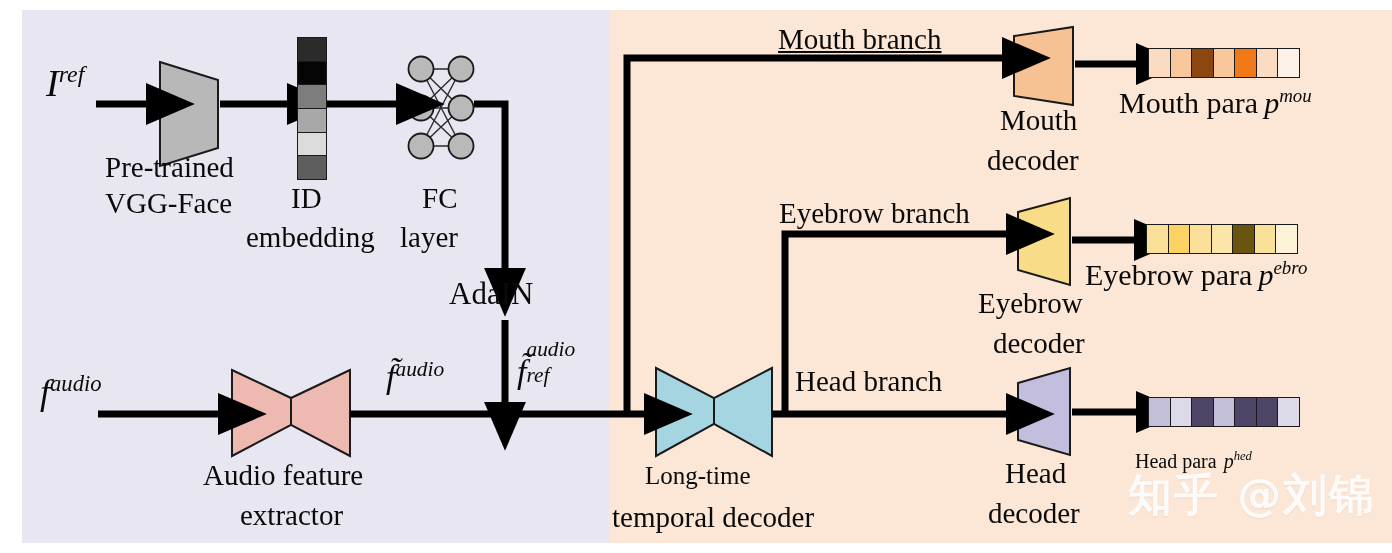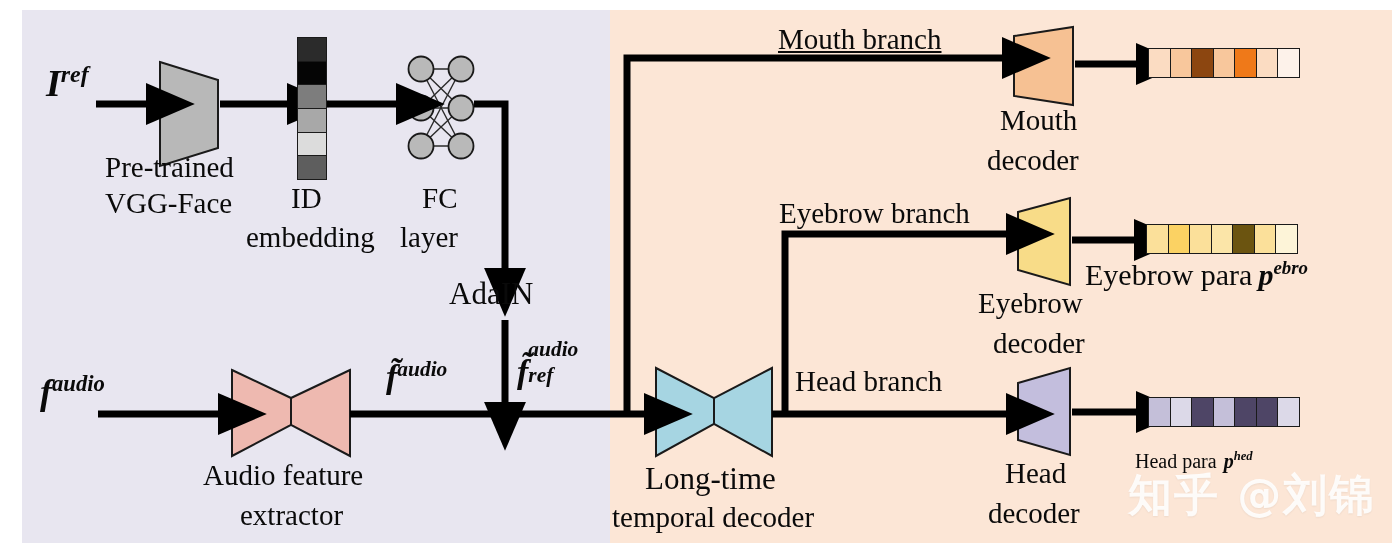--- a/index.html
+++ b/index.html
@@ -3,21 +3,21 @@
 <meta charset="utf-8">
 <style>
   html,body{margin:0;padding:0;background:#ffffff;}
   body{font-family:"Liberation Serif", serif;}
   #stage{position:relative;width:1392px;height:553px;overflow:hidden;background:#ffffff;}
   .panel{position:absolute;}
   #panel-left{left:22px;top:10px;width:588px;height:533px;background:#e8e6f0;}
   #panel-right{left:610px;top:10px;width:782px;height:533px;background:#fce6d6;}
   .lbl{position:absolute;color:#0a0a0a;line-height:1.08;white-space:nowrap;}
   .serif{font-family:"Liberation Serif", serif;}
-  .ital{font-style:italic;font-weight:bold;}
+  .ital{font-style:italic;}
   svg.ov{position:absolute;left:0;top:0;width:1392px;height:553px;overflow:visible;}
   .bar{position:absolute;display:flex;box-sizing:border-box;border:1.4px solid #1a1a1a;}
   .bar > div{flex:1 1 0;box-sizing:border-box;border-right:1.4px solid #1a1a1a;}
   .bar > div:last-child{border-right:none;}
   .vbar{position:absolute;display:flex;flex-direction:column;box-sizing:border-box;border:1.6px solid #1a1a1a;}
   .vbar > div{flex:1 1 0;box-sizing:border-box;border-bottom:1.6px solid #1a1a1a;}
   .vbar > div:last-child{border-bottom:none;}
   #watermark{position:absolute;left:1128px;top:466px;font-size:44px;letter-spacing:2px;
      color:rgba(255,255,255,0.88);font-family:"DejaVu Sans", sans-serif;font-weight:700;
      text-shadow:0 1px 2px rgba(0,0,0,0.06);}
@@ -171,26 +171,29 @@
   </div>
 
   <div class="lbl serif ital" style="left:517px;top:355px;font-size:34px;line-height:1;">
     <span>f̃</span><span style="display:inline-block;vertical-align:baseline;position:relative;">
       <sup style="position:absolute;left:0;top:-16px;">audio</sup>
       <sub style="position:absolute;left:0;top:10px;">ref</sub>
       <span style="visibility:hidden;font-size:0.63em;">audio</span>
     </span>
   </div>
 
-  <div class="lbl serif" style="left:645px;top:462px;font-size:31px;">Long-time</div>
+  <div class="lbl serif" style="left:645px;top:462px;font-size:25px;">Long-time</div>
   <div class="lbl serif" style="left:612px;top:502px;font-size:29px;">temporal decoder</div>
 
   <div class="lbl serif" style="left:778px;top:24px;font-size:29px;text-decoration:underline;">Mouth branch</div>
   <div class="lbl serif" style="left:1000px;top:105px;font-size:29px;">Mouth</div>
   <div class="lbl serif" style="left:987px;top:145px;font-size:29px;">decoder</div>
+  <div class="lbl serif" style="left:1119px;top:86px;font-size:30px;">
+    <span>Mouth para</span><span class="ital" style="margin-left:6px;">p</span><sup class="ital">mou</sup>
+  </div>
 
   <div class="lbl serif" style="left:779px;top:198px;font-size:29px;">Eyebrow branch</div>
   <div class="lbl serif" style="left:978px;top:288px;font-size:29px;">Eyebrow</div>
   <div class="lbl serif" style="left:993px;top:328px;font-size:29px;">decoder</div>
   <div class="lbl serif" style="left:1085px;top:258px;font-size:30px;">
     <span>Eyebrow para</span><span class="ital" style="margin-left:6px;">p</span><sup class="ital">ebro</sup>
   </div>
 
   <div class="lbl serif" style="left:795px;top:366px;font-size:29px;">Head branch</div>
   <div class="lbl serif" style="left:1005px;top:458px;font-size:29px;">Head</div>

